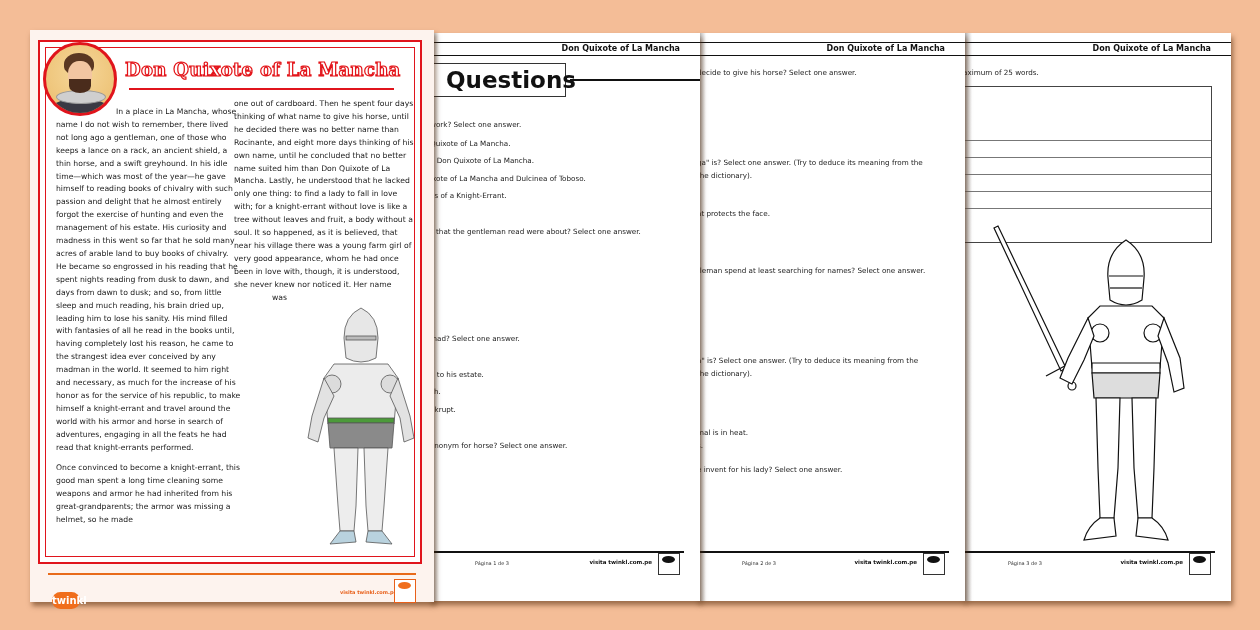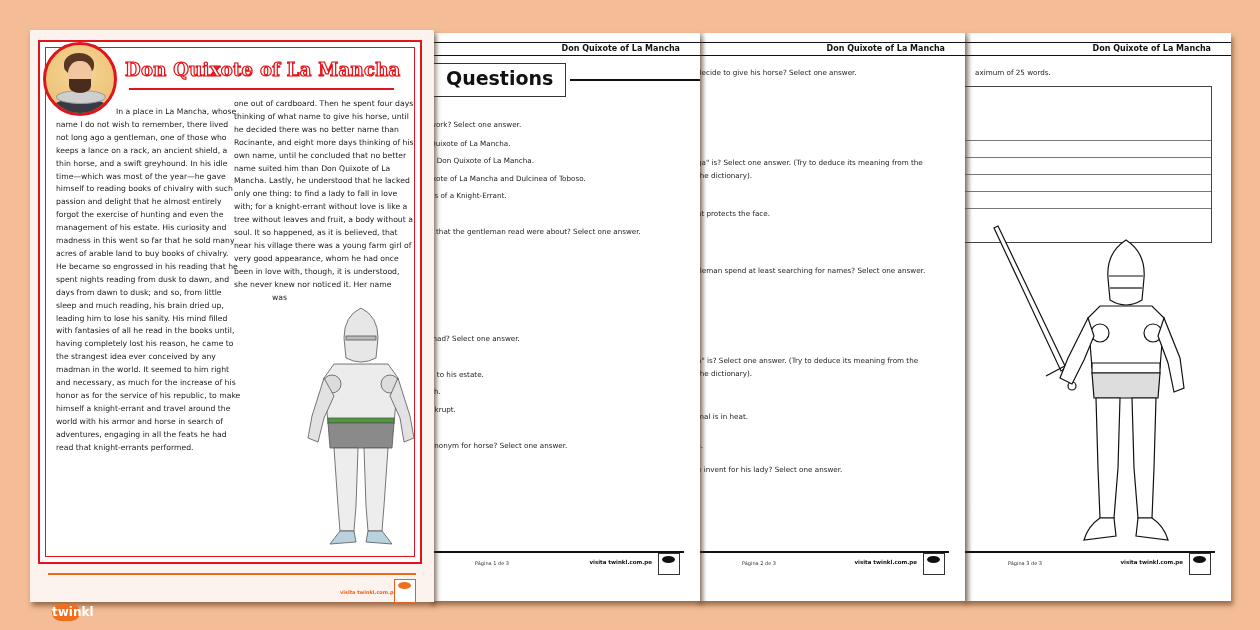--- a/index.html
+++ b/index.html
@@ -43,21 +43,21 @@
     content: ""; position: absolute; left: 3px; top: 2px; width: 13px; height: 7px;
     border-radius: 50%; background: #111;
   }
 
   
   .q-box {
     position: absolute; left: 0; top: 30px; width: 135px; height: 32px;
     border: 1px solid #333; border-left: none; background: #fff;
   }
   .q-title {
-    position: absolute; left: 16px; top: 34px; font-size: 19px; font-weight: bold;
+    position: absolute; left: 16px; top: 34px; font-size: 23px; font-weight: bold;
     color: #111; font-family: "DejaVu Sans", sans-serif;
   }
   .q-rule { position: absolute; left: 140px; right: 0; top: 46px; border-top: 2.5px solid #111; }
 
   
   .write-box {
     position: absolute; left: 0; top: 53px; width: 248px; height: 155px;
     border: 1px solid #444; border-left: none;
   }
   .write-line { position: absolute; left: 0; width: 248px; border-top: 1px solid #777; }
@@ -97,42 +97,42 @@
   .col p { margin: 8px 0 5px 0; }
   .col-left { left: 26px; top: 68px; width: 185px; }
   .col-right { left: 204px; top: 68px; width: 180px; }
 
   .knight {
     position: absolute; left: 276px; top: 276px; width: 110px; height: 240px; z-index: 1;
   }
 
   .cover-footer-line { position: absolute; left: 18px; right: 18px; top: 543px; border-top: 2px solid #e86a1a; }
   .twinkl-logo {
-    position: absolute; left: 22px; top: 574px; width: 28px; height: 17px; border-radius: 9px;
-    background: #f06e1c; color: #fff; font-size: 12px; font-weight: bold; text-align: center; line-height: 17px;
+    position: absolute; left: 22px; top: 562px; width: 28px; height: 17px; border-radius: 9px;
+    background: #f06e1c; color: #fff; font-size: 10px; font-weight: bold; text-align: center; line-height: 17px;
     font-family: "DejaVu Sans", sans-serif;
   }
   .cover-site { position: absolute; left: 310px; top: 559px; font-size: 5px; color: #e8601a; font-weight: bold; }
   .cover-badge {
     position: absolute; left: 364px; top: 549px; width: 20px; height: 22px; border: 1px solid #e8601a;
     background: #fff;
   }
   .cover-badge::before {
     content: ""; position: absolute; left: 3px; top: 2px; width: 13px; height: 7px; border-radius: 50%; background: #f06e1c;
   }
 </style>
 </head>
 <body>
 
 <div class="sheet" id="p3">
   <div class="left-shade"></div>
   <div class="hdr-line1"></div>
   <div class="hdr-line2"></div>
   <div class="hdr-title">Don Quixote of La Mancha</div>
-  <div class="qline" style="left:12px;top:35px;">aximum of 25 words.</div>
+  <div class="qline" style="left:0;top:35px;">aximum of 25 words.</div>
   <div class="write-box">
     <div class="write-line" style="top:53px;"></div>
     <div class="write-line" style="top:70px;"></div>
     <div class="write-line" style="top:87px;"></div>
     <div class="write-line" style="top:104px;"></div>
     <div class="write-line" style="top:121px;"></div>
   </div>
   <svg style="position:absolute;left:25px;top:185px;" width="210" height="330" viewBox="0 0 210 330">
     <g fill="#fff" stroke="#111" stroke-width="1.2">
 
@@ -171,21 +171,21 @@
   <div class="hdr-line1"></div>
   <div class="hdr-line2"></div>
   <div class="hdr-title">Don Quixote of La Mancha</div>
   <div class="qline" style="left:0;top:35px;">decide to give his horse? Select one answer.</div>
   <div class="qline" style="left:0;top:125px;">ga" is? Select one answer. (Try to deduce its meaning from the</div>
   <div class="qline" style="left:0;top:138px;">the dictionary).</div>
   <div class="qline" style="left:0;top:176px;">at protects the face.</div>
   <div class="qline" style="left:0;top:233px;">tleman spend at least searching for names? Select one answer.</div>
   <div class="qline" style="left:0;top:323px;">a" is? Select one answer. (Try to deduce its meaning from the</div>
   <div class="qline" style="left:0;top:336px;">the dictionary).</div>
-  <div class="qline" style="left:0;top:379px;text-align:right;">mal is in heat.</div>
+  <div class="qline" style="left:0;top:395px;text-align:right;">mal is in heat.</div>
   <div class="qline" style="left:0;top:408px;">s.</div>
   <div class="qline" style="left:0;top:432px;">e invent for his lady? Select one answer.</div>
   <div class="footer-line"></div>
   <div class="footer-page">Página 2 de 3</div>
   <div class="footer-site">visita twinkl.com.pe</div>
   <div class="footer-logo"></div>
 </div>
 
 <div class="sheet" id="p1">
   <div class="left-shade"></div>
@@ -221,20 +221,21 @@
       <div class="ruff"></div>
       <div class="hair"></div>
       <div class="face"></div>
       <div class="beard"></div>
   </div>
   <div class="cover-title">Don Quixote of La Mancha</div>
   <div class="cover-title-rule"></div>
 
   <div class="col col-left">
     <p style="text-indent:60px;">In a place in La Mancha, whose name I do not wish to remember, there lived not long ago a gentleman, one of those who keeps a lance on a rack, an ancient shield, a thin horse, and a swift greyhound. In his idle time—which was most of the year—he gave himself to reading books of chivalry with such passion and delight that he almost entirely forgot the exercise of hunting and even the management of his estate. His curiosity and madness in this went so far that he sold many acres of arable land to buy books of chivalry. He became so engrossed in his reading that he spent nights reading from dusk to dawn, and days from dawn to dusk; and so, from little sleep and much reading, his brain dried up, leading him to lose his sanity. His mind filled with fantasies of all he read in the books until, having completely lost his reason, he came to the strangest idea ever conceived by any madman in the world. It seemed to him right and necessary, as much for the increase of his honor as for the service of his republic, to make himself a knight-errant and travel around the world with his armor and horse in search of adventures, engaging in all the feats he had read that knight-errants performed.</p>
+    <p>Once convinced to become a knight-errant, this good man spent a long time cleaning some weapons and armor he had inherited from his great-grandparents; the armor was missing a helmet, so he made</p>
   </div>
   <div class="col col-right">
     <span>one out of cardboard. Then he spent four days thinking of what name to give his horse, until he decided there was no better name than Rocinante, and eight more days thinking of his own name, until he concluded that no better name suited him than Don Quixote of La Mancha. Lastly, he understood that he lacked only one thing: to find a lady to fall in love with; for a knight-errant without love is like a tree without leaves and fruit, a body without a soul. It so happened, as it is believed, that near his village there was a young farm girl of very good appearance, whom he had once been in love with, though, it is understood, she never knew nor noticed it. Her name</span>
     <span style="margin-left:38px;margin-top:8px;">was</span>
   </div>
 
   <svg class="knight" viewBox="0 0 110 240">
     <g stroke="#555" stroke-width="0.8">
       <path d="M55 2 Q38 10 38 32 L40 52 Q55 60 70 52 L72 32 Q72 10 55 2 Z" fill="#e7e7e7"></path>
       <rect x="40" y="30" width="30" height="4" fill="#bbb"></rect>

